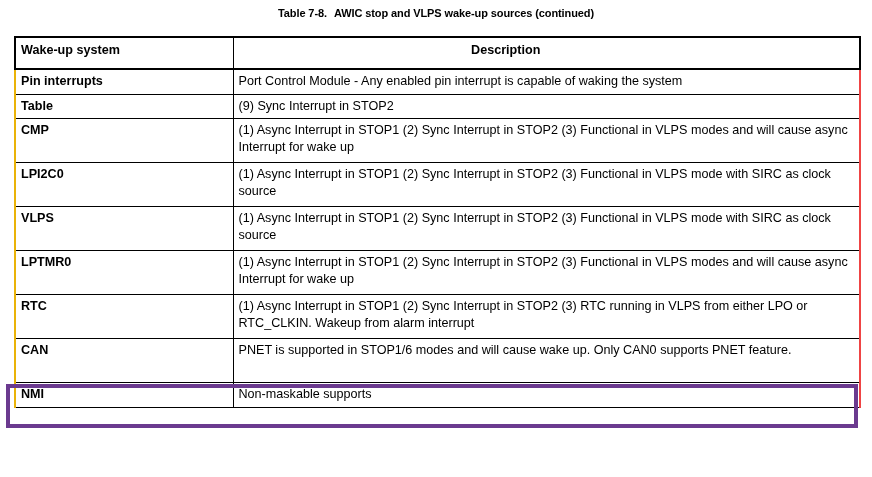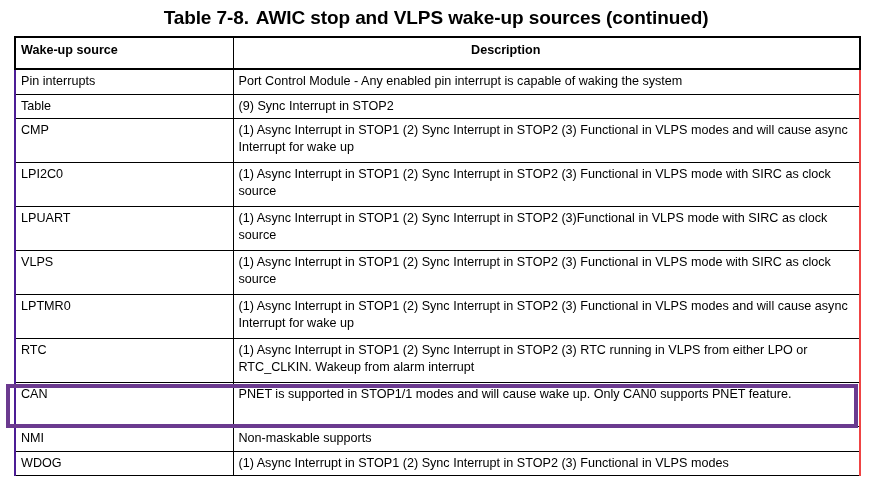--- a/index.html
+++ b/index.html
@@ -25,21 +25,21 @@
     height: 477px;
   }
 
   
   .table-title {
     position: absolute;
     left: 0;
     top: 7px;
     width: 872px;
     text-align: center;
-    font-size: 19px;
+    font-size: 11px;
     font-weight: bold;
     letter-spacing: -0.1px;
     white-space: nowrap;
   }
   .table-title .num {
     margin-right: 7px;
   }
 
   
   .table-wrap {
@@ -78,22 +78,23 @@
     text-align: left;
     border-left: 2px solid #000000;
   }
   table.doc-table thead th.h2 {
     text-align: center;
     border-right: 2px solid #000000;
     padding-right: 86px;
   }
 
   table.doc-table tbody td.src {
-    border-left: 2px solid #4c1d95;
+    border-left: 2px solid #eab308;
     white-space: nowrap;
+    font-weight: bold;
   }
   table.doc-table tbody td.desc {
     border-right: 2px solid #ef4444;
   }
 
   
   tr.r1 td { height: 16px; }
   tr.r2 td { height: 36px; }
 
   
@@ -118,21 +119,21 @@
   </div>
 
   <div class="table-wrap">
     <table class="doc-table">
       <colgroup>
         <col class="c1">
         <col class="c2">
       </colgroup>
       <thead>
         <tr>
-          <th class="h1">Wake-up source</th>
+          <th class="h1">Wake-up system</th>
           <th class="h2">Description</th>
         </tr>
       </thead>
       <tbody>
         <tr class="r1">
           <td class="src">Pin interrupts</td>
           <td class="desc">Port Control Module - Any enabled pin interrupt is capable of waking the system</td>
         </tr>
         <tr class="r1">
           <td class="src">Table</td>
@@ -140,46 +141,38 @@
         </tr>
         <tr class="r2">
           <td class="src">CMP</td>
           <td class="desc">(1) Async Interrupt in STOP1 (2) Sync Interrupt in STOP2 (3) Functional in VLPS modes and will cause async Interrupt for wake up</td>
         </tr>
         <tr class="r2">
           <td class="src">LPI2C0</td>
           <td class="desc">(1) Async Interrupt in STOP1 (2) Sync Interrupt in STOP2 (3) Functional in VLPS mode with SIRC as clock source</td>
         </tr>
         <tr class="r2">
-          <td class="src">LPUART</td>
-          <td class="desc">(1) Async Interrupt in STOP1 (2) Sync Interrupt in STOP2 (3)Functional in VLPS mode with SIRC as clock source</td>
-        </tr>
-        <tr class="r2">
           <td class="src">VLPS</td>
           <td class="desc">(1) Async Interrupt in STOP1 (2) Sync Interrupt in STOP2 (3) Functional in VLPS mode with SIRC as clock source</td>
         </tr>
         <tr class="r2">
           <td class="src">LPTMR0</td>
           <td class="desc">(1) Async Interrupt in STOP1 (2) Sync Interrupt in STOP2 (3) Functional in VLPS modes and will cause async Interrupt for wake up</td>
         </tr>
         <tr class="r2">
           <td class="src">RTC</td>
           <td class="desc">(1) Async Interrupt in STOP1 (2) Sync Interrupt in STOP2 (3) RTC running in VLPS from either LPO or RTC_CLKIN. Wakeup from alarm interrupt</td>
         </tr>
         <tr class="r2">
           <td class="src">CAN</td>
-          <td class="desc">PNET is supported in STOP1/1 modes and will cause wake up. Only CAN0 supports PNET feature.</td>
+          <td class="desc">PNET is supported in STOP1/6 modes and will cause wake up. Only CAN0 supports PNET feature.</td>
         </tr>
         <tr class="r1">
           <td class="src">NMI</td>
           <td class="desc">Non-maskable supports</td>
-        </tr>
-        <tr class="r1">
-          <td class="src">WDOG</td>
-          <td class="desc">(1) Async Interrupt in STOP1 (2) Sync Interrupt in STOP2 (3) Functional in VLPS modes</td>
         </tr>
       </tbody>
     </table>
   </div>
 
   <div class="highlight-box" style="border-color: rgb(107, 58, 143);"></div>
 
 </div>
 
 </body></html>

